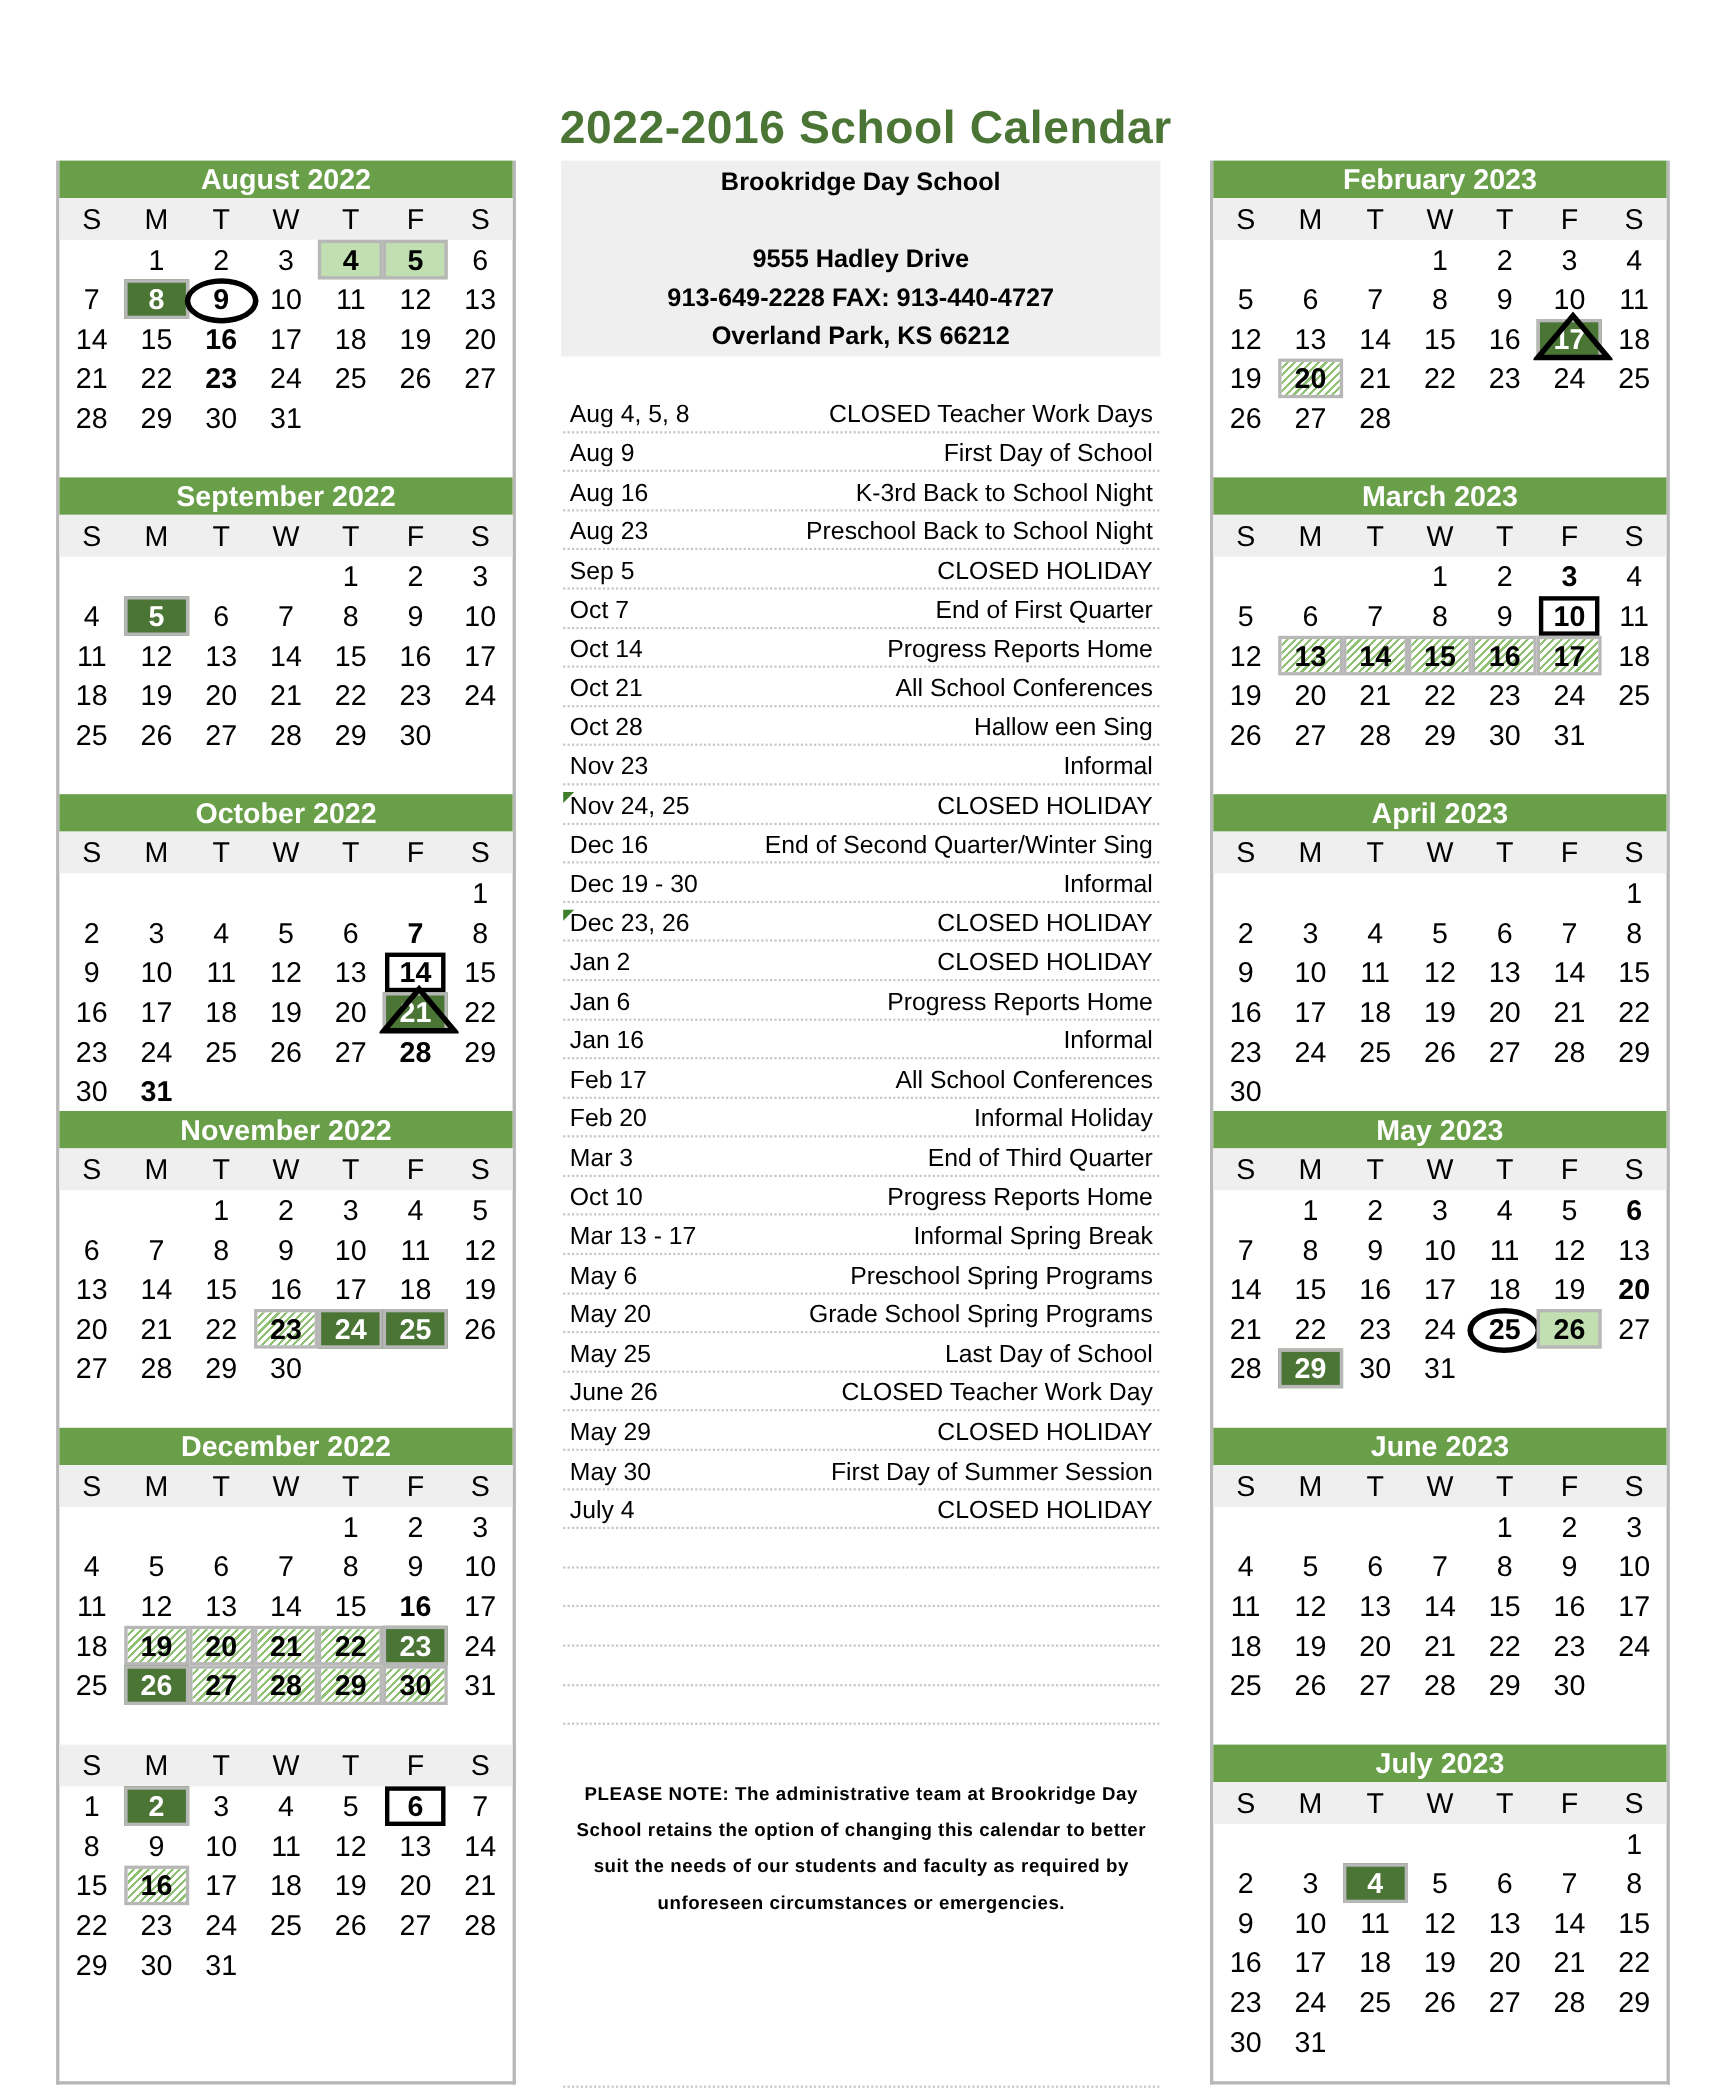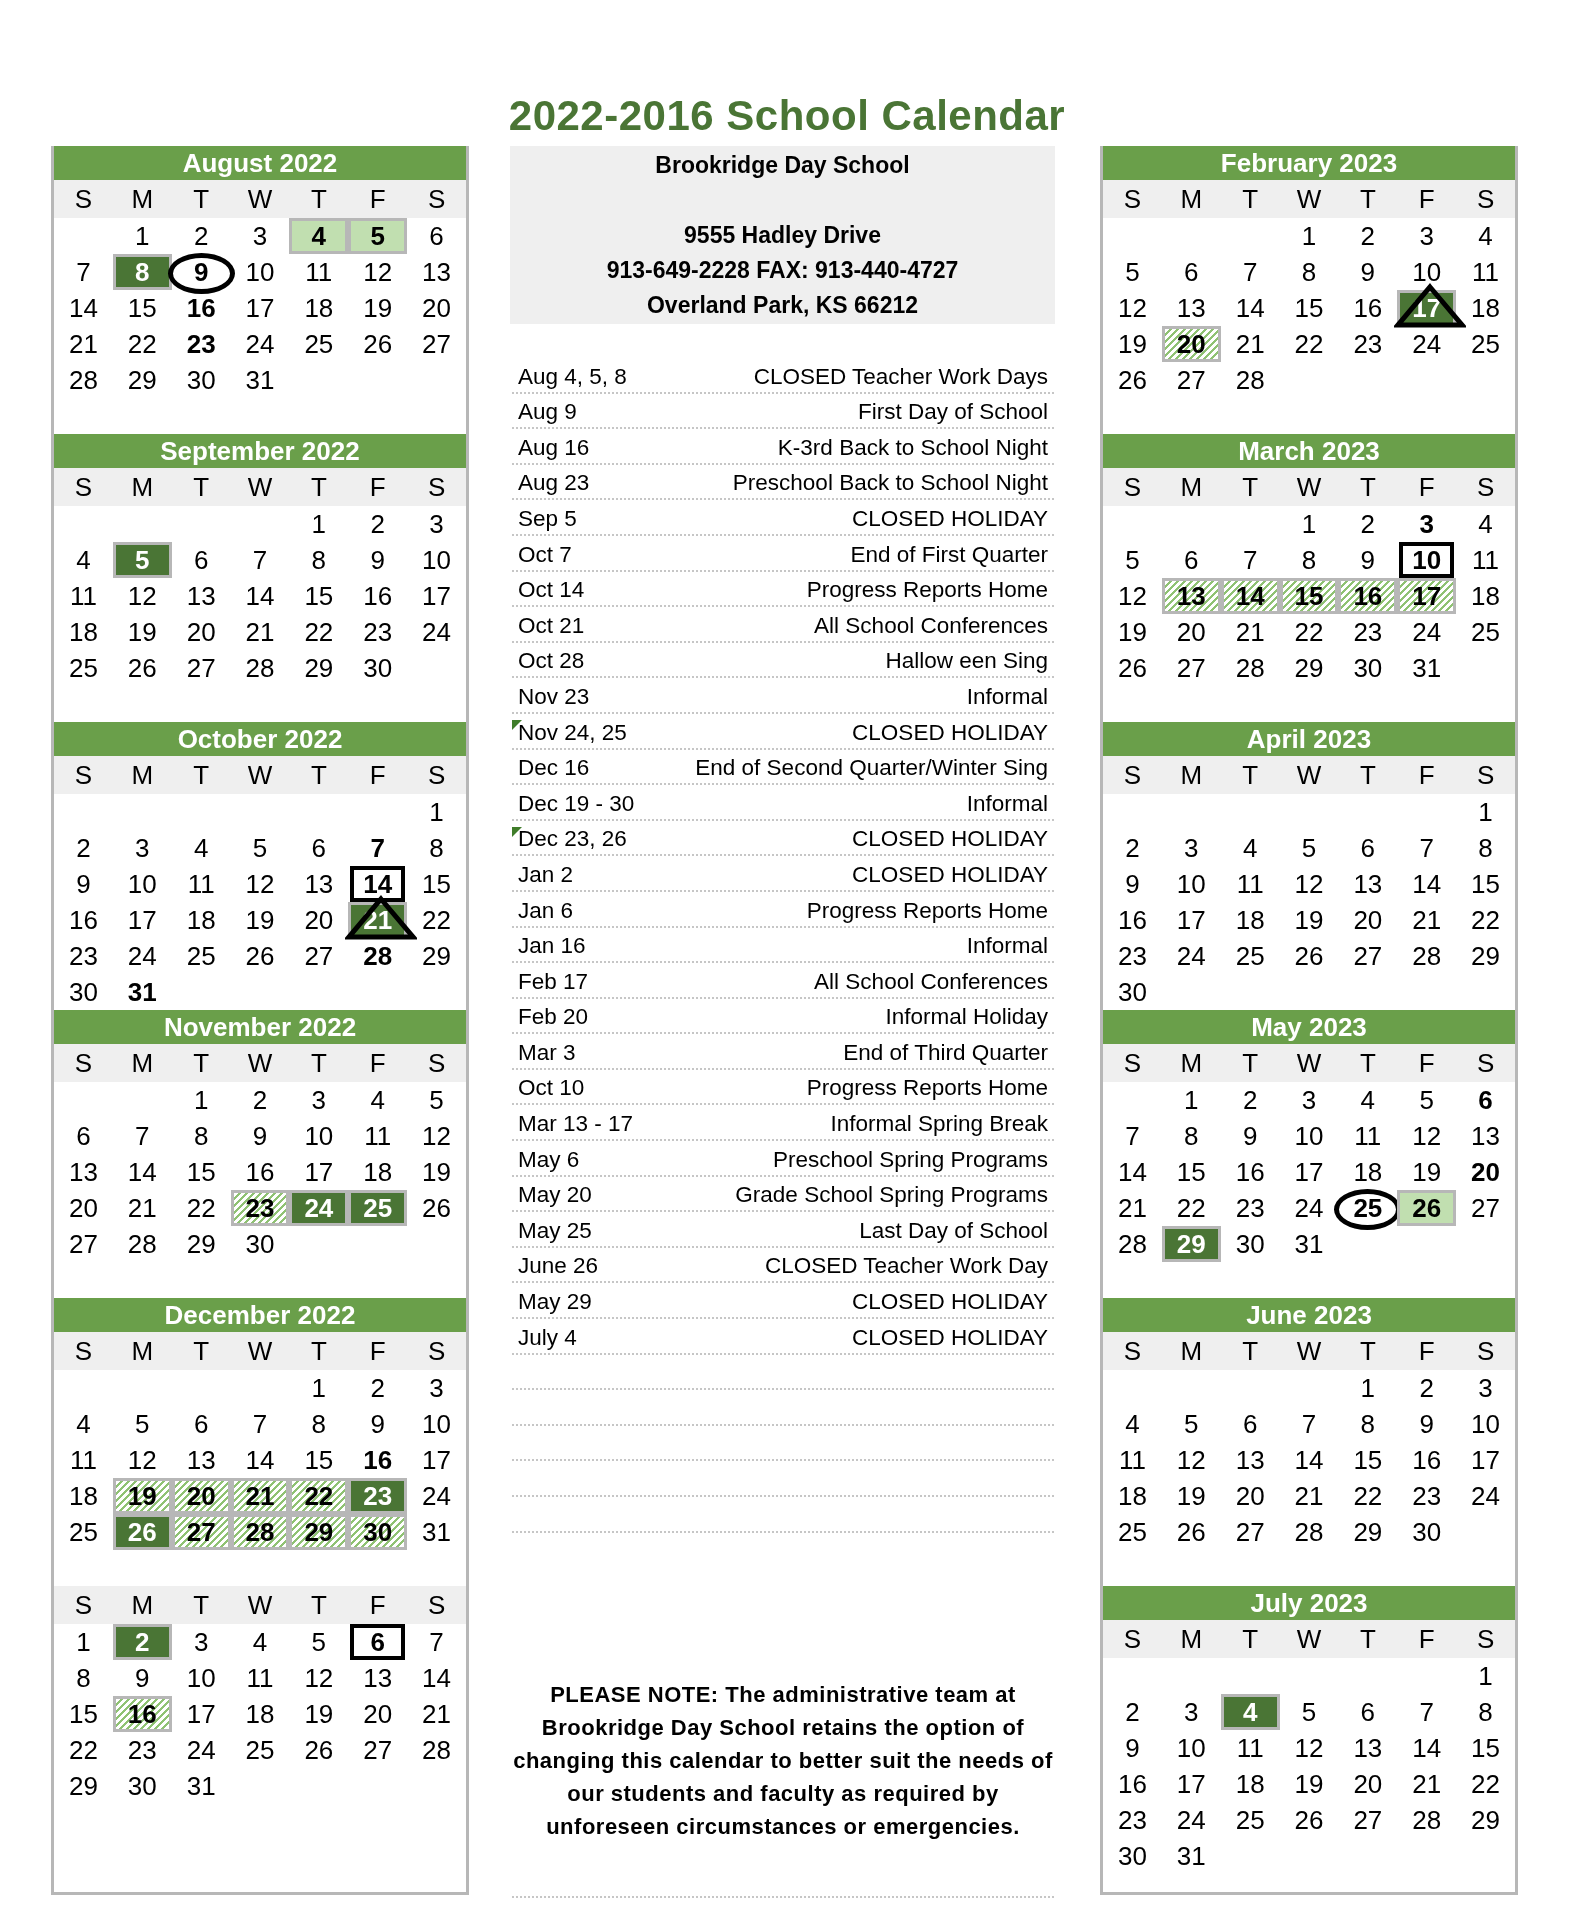--- a/index.html
+++ b/index.html
@@ -21,21 +21,21 @@
   .d.circ::after{content:"";position:absolute;left:-4px;right:-4px;top:-1px;bottom:-4px;border:5px solid #000;border-radius:50%;}
   .d.tri svg{position:absolute;left:-6px;top:-10px;width:72px;height:46px;}
   .info{position:absolute;left:510px;top:146px;width:545px;height:178px;background:#efefef;text-align:center;font-weight:bold;font-size:23px;}
   .info .l1{position:absolute;top:6px;left:0;right:0;}
   .info .l2{position:absolute;top:76px;left:0;right:0;}
   .info .l3{position:absolute;top:111px;left:0;right:0;}
   .info .l4{position:absolute;top:146px;left:0;right:0;}
   .events{position:absolute;left:512px;top:358px;width:542px;}
   .ev{height:35.6px;border-bottom:2px dotted #c6c6c6;display:flex;justify-content:space-between;align-items:flex-end;font-size:22.5px;position:relative;box-sizing:border-box;padding:0 6px 2px 6px;}
   .ev .mark{position:absolute;left:0;top:6px;width:0;height:0;border-top:10px solid #3f7d2a;border-right:10px solid transparent;}
-  .note{position:absolute;left:512px;top:1678px;width:542px;text-align:center;font-weight:bold;font-size:22px;line-height:33px;letter-spacing:0.5px;}
+  .note{position:absolute;left:512px;top:1614px;width:542px;text-align:center;font-weight:bold;font-size:17px;line-height:33px;letter-spacing:0.5px;}
   .noteline{position:absolute;left:512px;top:1896px;width:542px;border-bottom:2px dotted #c6c6c6;}
 </style>
 </head>
 <body>
 
 <div class="title">2022-2016 School Calendar</div>
 
 <div class="col left" id="colL">
     <div class="month">
       <div class="mhead">August 2022</div>
@@ -729,20 +729,24 @@
     </div>
     <div class="ev">
       <span>June 26</span>
       <span>CLOSED Teacher Work Day</span>
     </div>
     <div class="ev">
       <span>May 29</span>
       <span>CLOSED HOLIDAY</span>
     </div>
     <div class="ev">
+      <span>May 30</span>
+      <span>First Day of Summer Session</span>
+    </div>
+    <div class="ev">
       <span>July 4</span>
       <span>CLOSED HOLIDAY</span>
     </div>
     <div class="ev">
       <span></span>
       <span></span>
     </div>
     <div class="ev">
       <span></span>
       <span></span>

